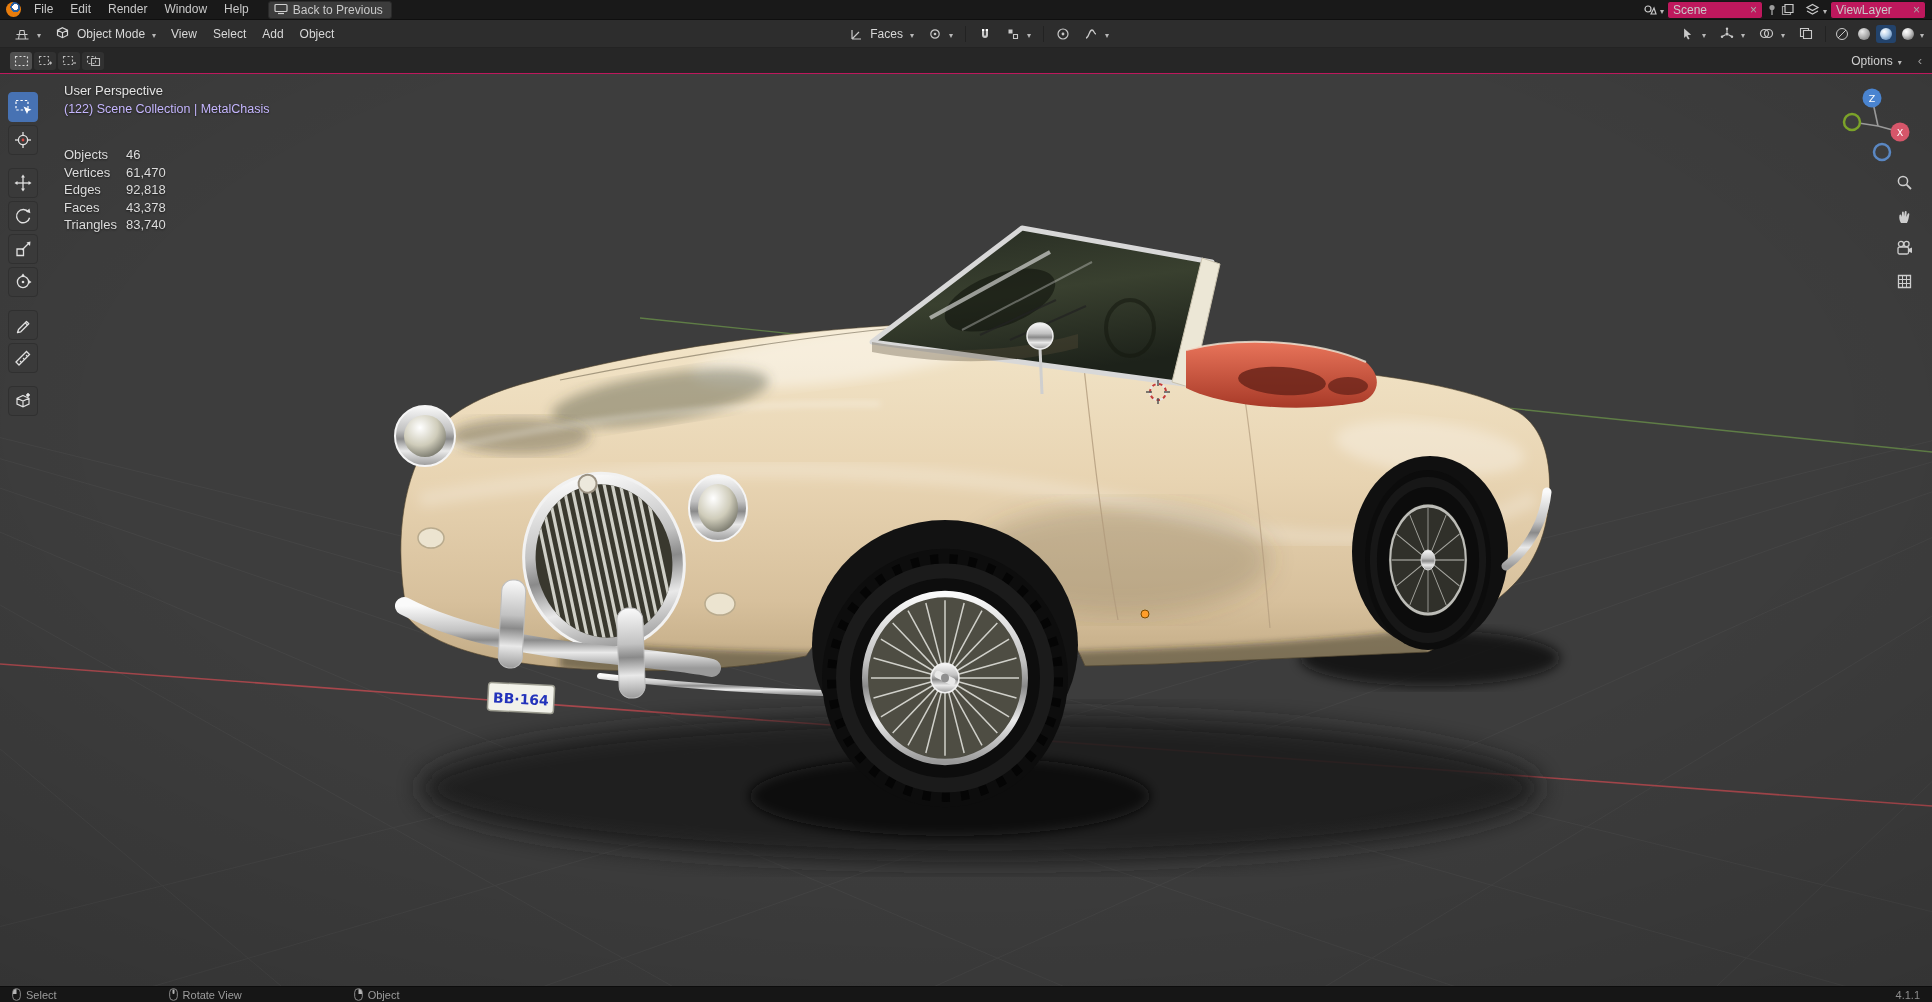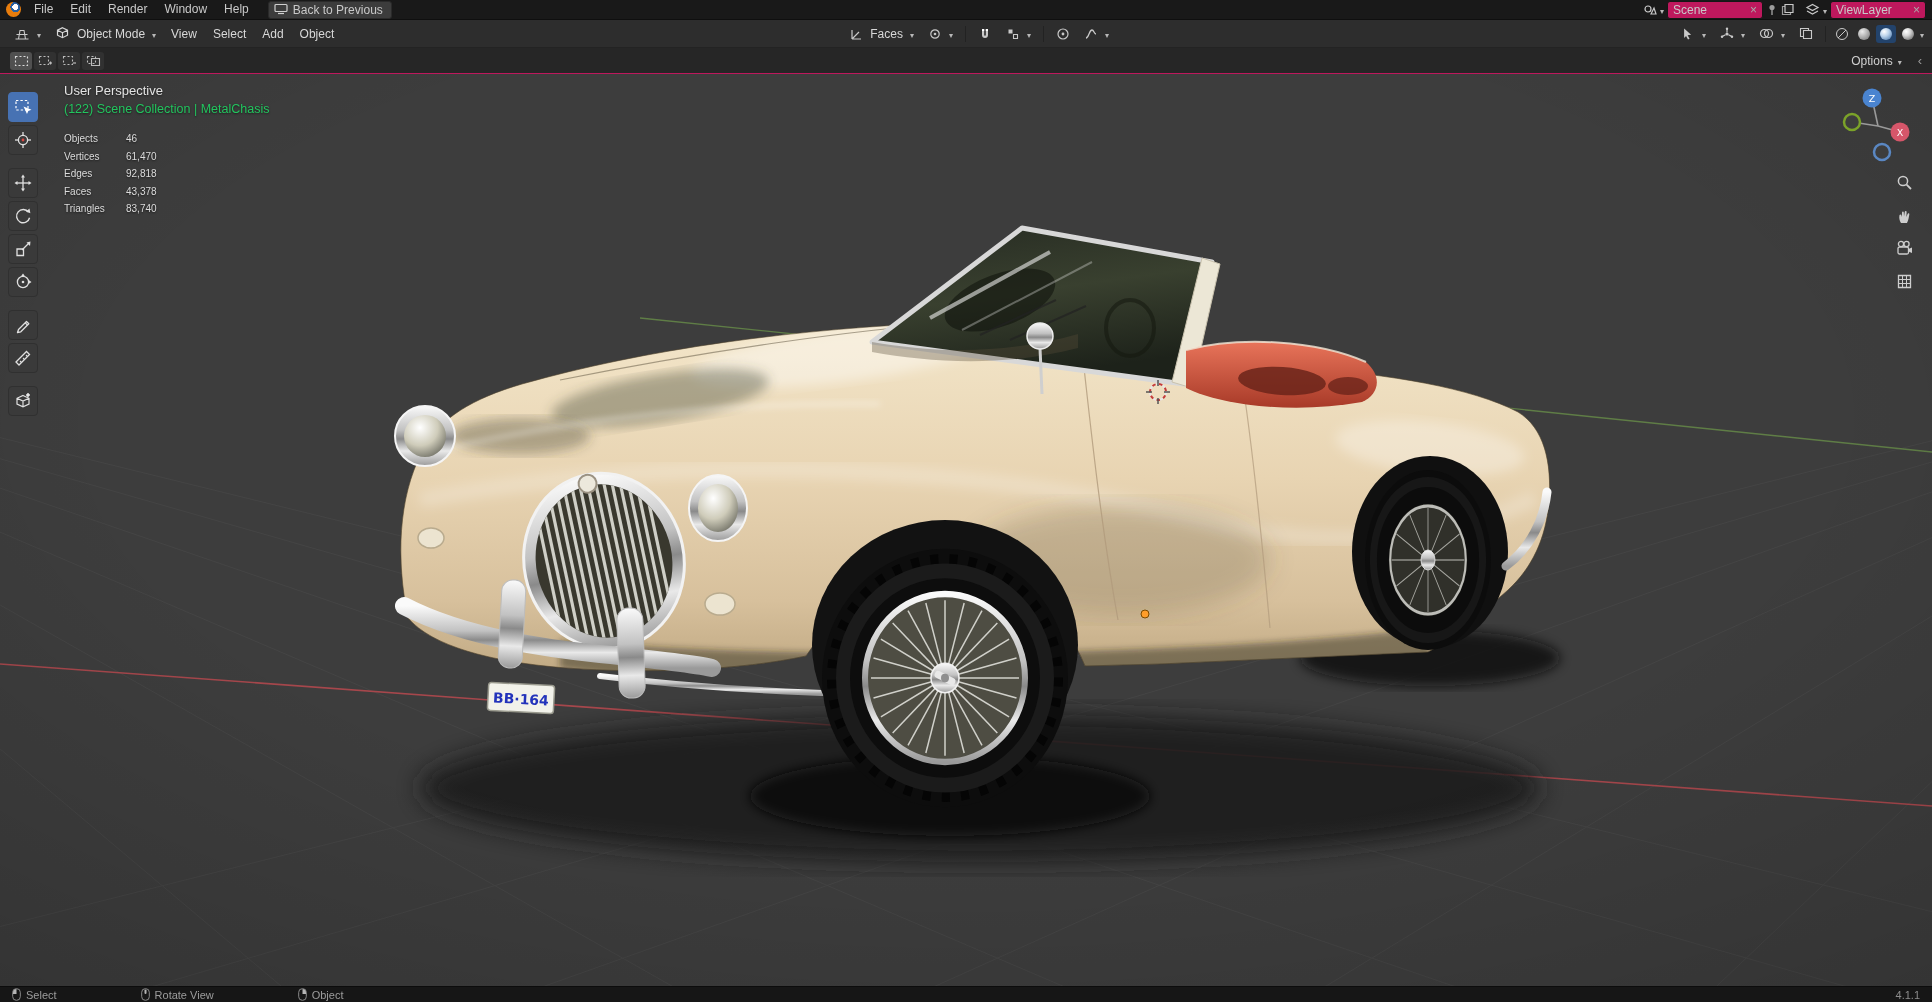--- a/index.html
+++ b/index.html
@@ -51,34 +51,34 @@
 .scene-svg{position:absolute;inset:0;width:100%;height:100%}
 
 
 .tools{position:absolute;left:8px;top:18px;display:flex;flex-direction:column;gap:3px}
 .tool-btn{width:30px;height:30px;background:#3a3a3a;border:1px solid #303030;border-radius:4px;display:flex;align-items:center;justify-content:center}
 .tool-btn.active{background:#4772b3;border-color:#4772b3}
 .tool-sep{height:7px}
 
 
 .vp-info{position:absolute;left:64px;top:8px;font-size:13px;color:#e3e3e3;text-shadow:0 1px 2px rgba(0,0,0,.55);line-height:18px}
-.vp-info .sub{font-size:12.5px;color:#22c55e}
-.stats{margin-top:12px;font-size:10px;color:#dcdcdc}
+.vp-info .sub{font-size:12.5px;color:#c4b5fd}
+.stats{margin-top:28px;font-size:13px;color:#dcdcdc}
 .stats .row{display:flex;line-height:17.5px}
 .stats .lbl{width:62px}
 
 
 .nav-gizmo{position:absolute;top:6px;right:14px}
 .view-ctrls{position:absolute;top:96px;right:16px;display:flex;flex-direction:column;gap:9px;align-items:center}
 .vc-btn{width:24px;height:24px;display:flex;align-items:center;justify-content:center;border-radius:4px}
 
 
 .statusbar{height:16px;background:#161616;border-top:1px solid #0c0c0c;display:flex;align-items:center;padding:0 12px;font-size:11px;color:#9c9c9c}
 .sb-item{display:flex;align-items:center;gap:5px;white-space:nowrap}
-.sb-item + .sb-item{margin-left:84px}
+.sb-item + .sb-item{margin-left:112px}
 .sb-version{margin-left:auto;color:#8d8d8d}
 </style>
 </head>
 <body>
 
 <div class="app">
 
   <div class="topbar">
     <span class="logo"></span>
     <span class="menu-item">File</span>

